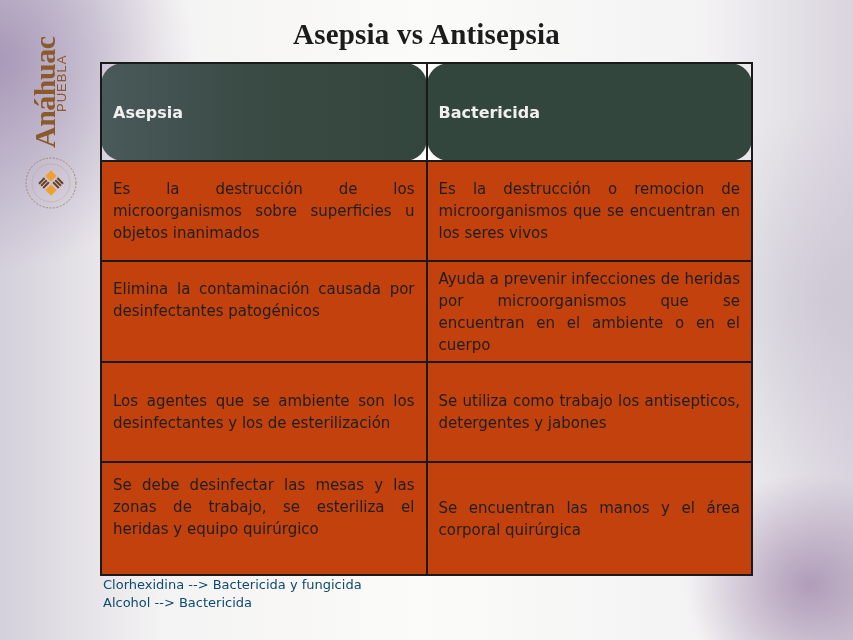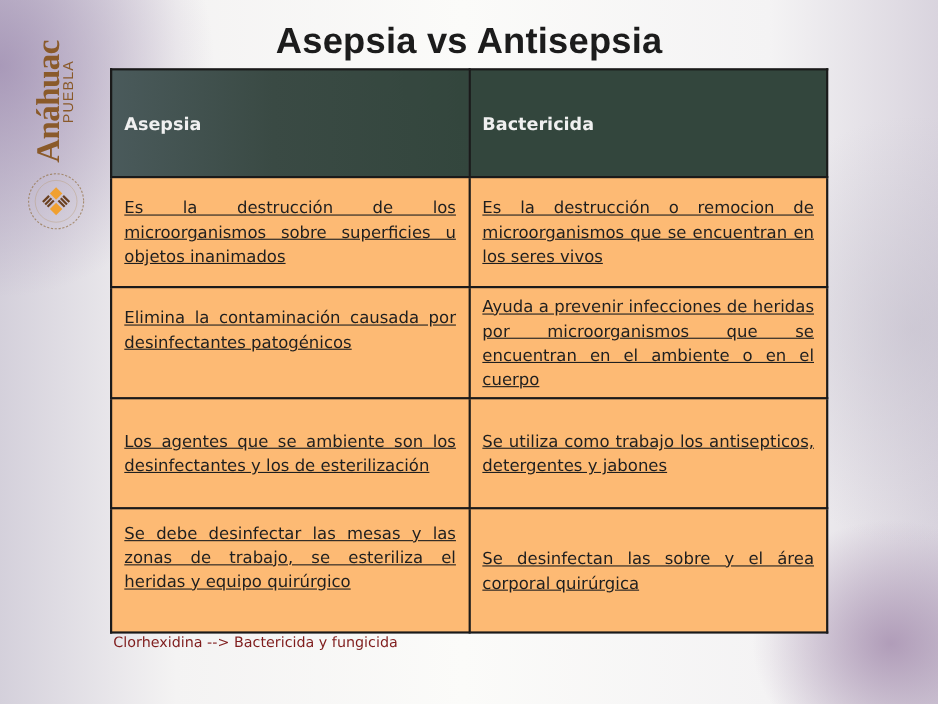--- a/index.html
+++ b/index.html
@@ -24,51 +24,51 @@
   .logo-sub {
     position: absolute; left: 54px; top: 112px;
     transform: rotate(-90deg); transform-origin: 0 0;
     color: #8a5a2a; font-size: 13px; letter-spacing: 1px; white-space: nowrap;
   }
   .seal {
     position: absolute; left: 24px; top: 156px; width: 54px; height: 54px;
   }
   .title {
     position: absolute; left: 0; right: 0; top: 18px; text-align: center;
-    font-size: 33px; font-weight: bold; color: #1c1c1c;
-    font-family: Liberation Sans, sans-serif; letter-spacing: 0.2px;
+    font-size: 29px; font-weight: bold; color: #1c1c1c;
+    font-family: Liberation Serif, serif; letter-spacing: 0.2px;
   }
   table.cmp {
     position: absolute; left: 100px; top: 62px; width: 653px; height: 514px;
     border-collapse: collapse; table-layout: fixed;
   }
   table.cmp th, table.cmp td {
     border: 2px solid #1a1a1a; padding: 0 11px; vertical-align: middle;
   }
   table.cmp th {
     height: 96px; text-align: left; color: #f0f0f0; font-size: 16px;
     font-family: "DejaVu Sans", sans-serif; font-weight: bold;
     background: #33463d;
+    border-radius: 22px;
   }
   table.cmp th.col-a { background: linear-gradient(90deg, #4a5a5b 0%, #3a4a44 45%, #33463d 100%); }
   table.cmp td {
-    background: #fdba74; color: #1f1f1f; font-size: 15px; line-height: 22px;
+    background: #c2410c; color: #1f1f1f; font-size: 15px; line-height: 22px;
     text-align: justify; text-align-last: left;
     font-family: "DejaVu Sans", sans-serif;
-    text-decoration: underline;
   }
   table.cmp tr.r1 td { height: 96px; }
   table.cmp tr.r2 td { height: 96px; }
   table.cmp tr.r3 td { height: 96px; }
   table.cmp tr.r4 td { height: 108px; }
   table.cmp td .cell { display: block; }
   table.cmp td.top .cell { position: relative; top: -12px; }
   .notes {
     position: absolute; left: 103px; top: 576px;
-    font-size: 13px; line-height: 18px; color: #7f1d1d;
+    font-size: 13px; line-height: 18px; color: #0c4a6e;
     font-family: "DejaVu Sans", sans-serif;
   }
   .notes div { white-space: nowrap; }
 </style>
 </head>
 <body>
 
 <div class="logo">
 </div>
 <div class="logo-word">Anáhuac</div>
@@ -120,21 +120,22 @@
         </td>
       <td>
           <span class="cell">Se utiliza como trabajo los antisepticos, detergentes y jabones</span>
         </td>
     </tr>
     <tr class="r4">
       <td class="top">
           <span class="cell">Se debe desinfectar las mesas y las zonas de trabajo, se esteriliza el heridas y equipo quirúrgico</span>
         </td>
       <td>
-          <span class="cell">Se desinfectan las sobre y el área corporal quirúrgica</span>
+          <span class="cell">Se encuentran las manos y el área corporal quirúrgica</span>
         </td>
     </tr>
   </tbody>
 </table>
 
 <div class="notes">
   <div>Clorhexidina --&gt; Bactericida y fungicida</div>
+  <div>Alcohol --&gt; Bactericida</div>
 </div>
 
 </body></html>

